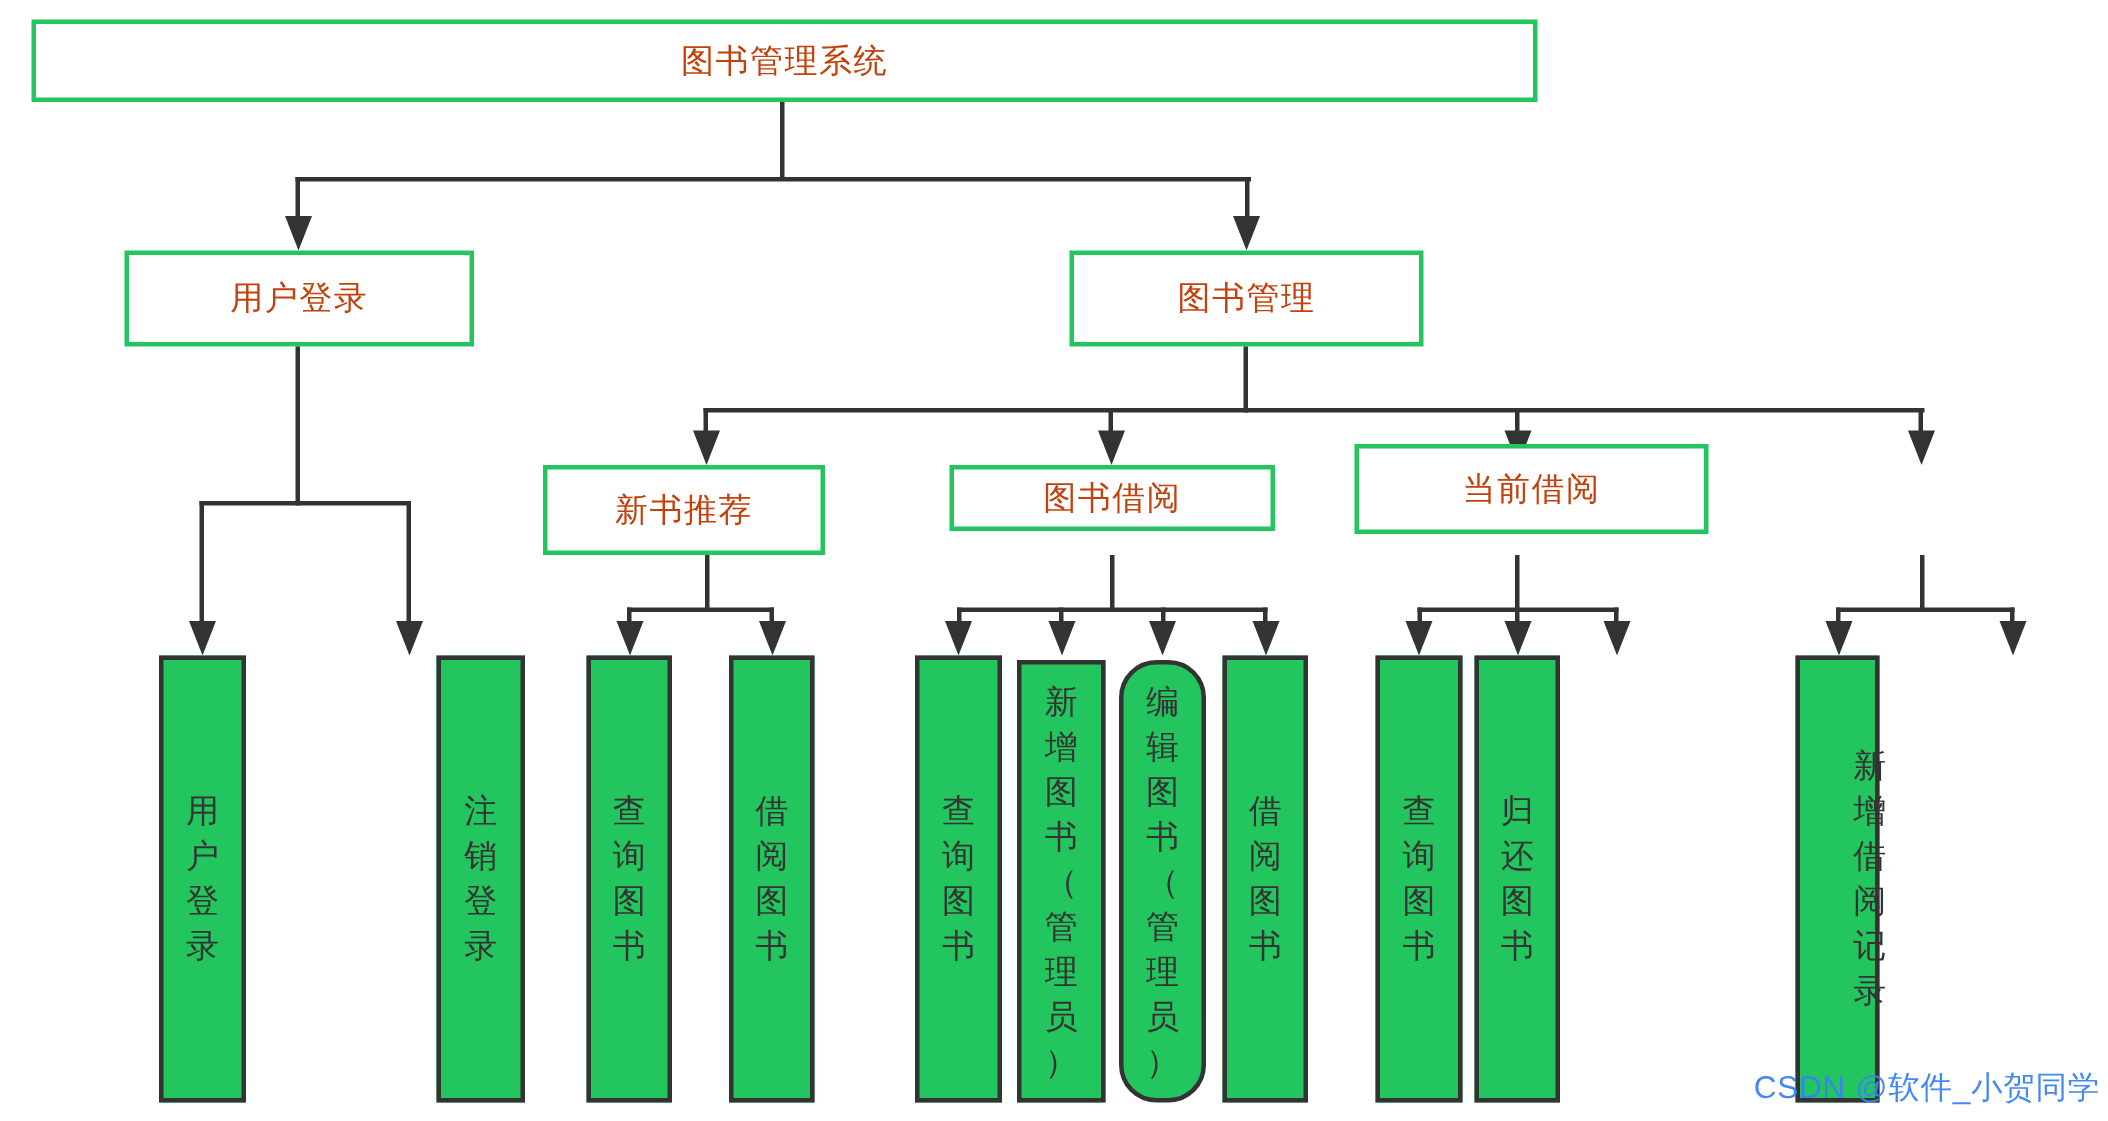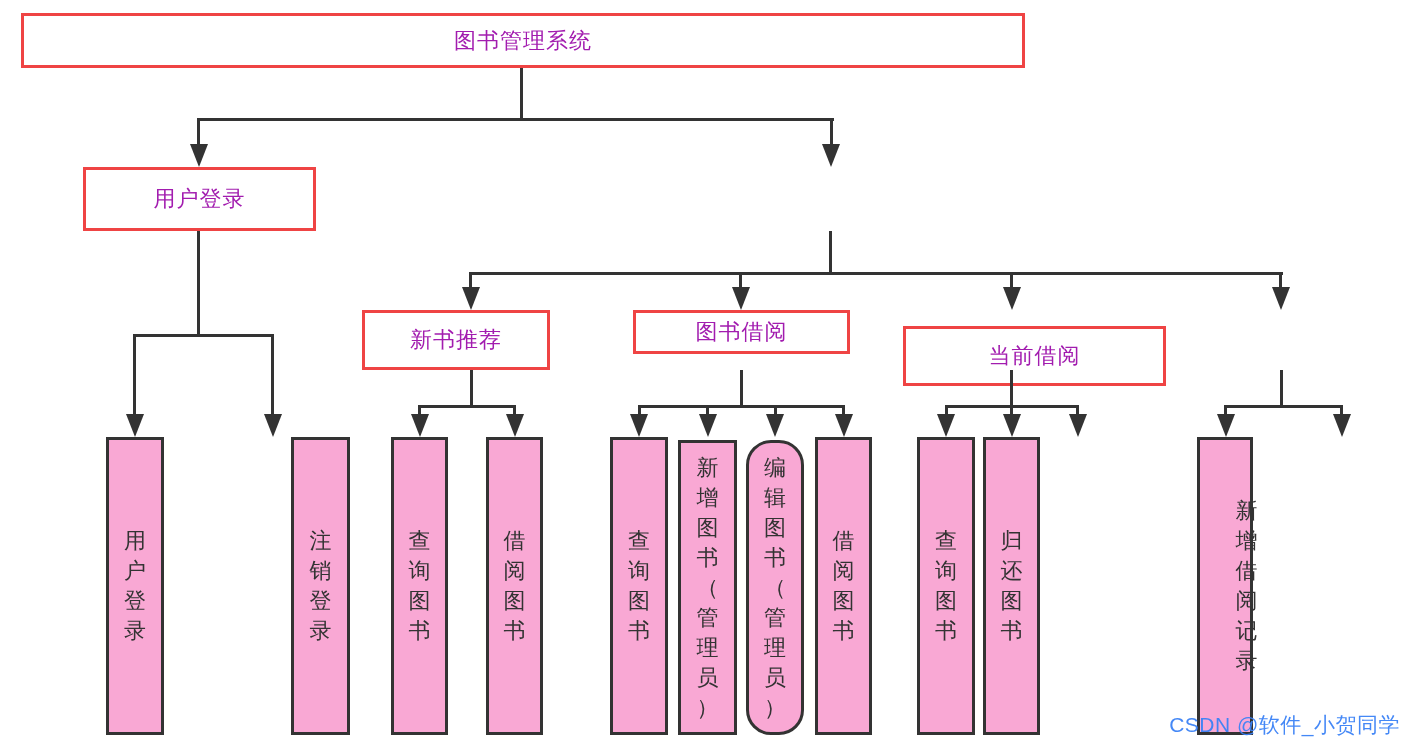--- a/index.html
+++ b/index.html
@@ -2,27 +2,27 @@
 <html><head>
 <meta charset="utf-8">
 <style>
   html,body { margin:0; padding:0; background:#ffffff; }
   .canvas {
     position:relative; width:1405px; height:747px; background:#ffffff;
     font-family:"Liberation Sans", sans-serif; color:#333333; overflow:hidden;
   }
   
   .node {
-    position:absolute; box-sizing:border-box; border:3px solid #ef4444; background:#ffffff;
+    position:absolute; box-sizing:border-box; border:3px solid #22c55e; background:#ffffff;
     display:flex; align-items:center; justify-content:center;
-    font-size:22px; letter-spacing:1px; color:#a21caf;
+    font-size:22px; letter-spacing:1px; color:#c2410c;
   }
   
   .vnode {
-    position:absolute; box-sizing:border-box; border:3px solid #333333; background:#f9a8d4;
+    position:absolute; box-sizing:border-box; border:3px solid #333333; background:#22c55e;
     display:flex; align-items:center; justify-content:center;
   }
   .vtext {
     width:24px; font-size:22px; line-height:30px; text-align:center;
     word-break:break-all; line-break:anywhere; color:#333333;
   }
   
   .hline { position:absolute; height:3px; background:#333333; }
   .vline { position:absolute; width:3px;  background:#333333; }
   .arrow {
@@ -47,20 +47,23 @@
   <div class="vline" style="left:520px; top:68px;  height:52px;"></div>
   <div class="hline" style="left:197px; top:118px; width:637px;"></div>
   <div class="vline" style="left:197px; top:118px; height:28px;"></div>
   <div class="arrow" style="left:190px; top:144px;"></div>
   <div class="vline" style="left:830px; top:118px; height:28px;"></div>
   <div class="arrow" style="left:822px; top:144px;"></div>
 
   <div class="node" style="left:83px; top:167px; width:233px; height:64px;">
     <span>用户登录</span>
   </div>
+  <div class="node" style="left:713px; top:167px; width:236px; height:64px;">
+    <span>图书管理</span>
+  </div>
 
   <div class="vline" style="left:197px; top:231px; height:106px;"></div>
   <div class="hline" style="left:133px; top:334px; width:141px;"></div>
   <div class="vline" style="left:133px; top:334px; height:80px;"></div>
   <div class="arrow" style="left:126px; top:414px;"></div>
   <div class="vline" style="left:271px; top:334px; height:80px;"></div>
   <div class="arrow" style="left:264px; top:414px;"></div>
 
   <div class="vline" style="left:829px; top:231px; height:44px;"></div>
   <div class="hline" style="left:469px; top:272px; width:814px;"></div>
@@ -72,21 +75,21 @@
   <div class="arrow" style="left:1003px; top:287px;"></div>
   <div class="vline" style="left:1279px; top:272px; height:16px;"></div>
   <div class="arrow" style="left:1272px; top:287px;"></div>
 
   <div class="node" style="left:362px; top:310px; width:188px; height:60px;">
     <span>新书推荐</span>
   </div>
   <div class="node" style="left:633px; top:310px; width:217px; height:44px;">
     <span>图书借阅</span>
   </div>
-  <div class="node" style="left:903px; top:326px; width:263px; height:60px;">
+  <div class="node" style="left:903px; top:296px; width:236px; height:60px;">
     <span>当前借阅</span>
   </div>
 
   <div class="vline" style="left:470px; top:370px; height:38px;"></div>
   <div class="hline" style="left:418px; top:405px; width:98px;"></div>
   <div class="vline" style="left:418px; top:405px; height:10px;"></div>
   <div class="arrow" style="left:411px; top:414px;"></div>
   <div class="vline" style="left:513px; top:405px; height:10px;"></div>
   <div class="arrow" style="left:506px; top:414px;"></div>
 

